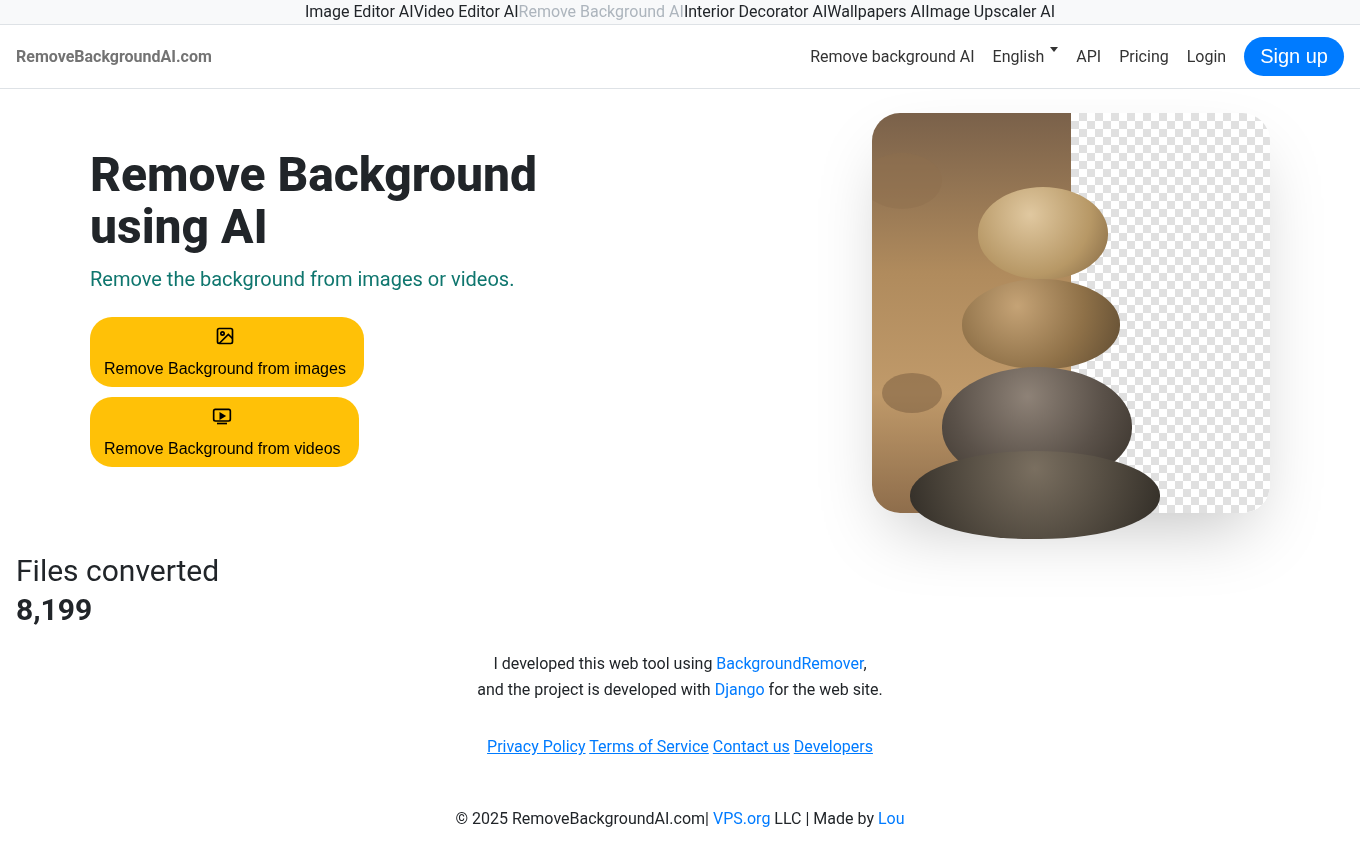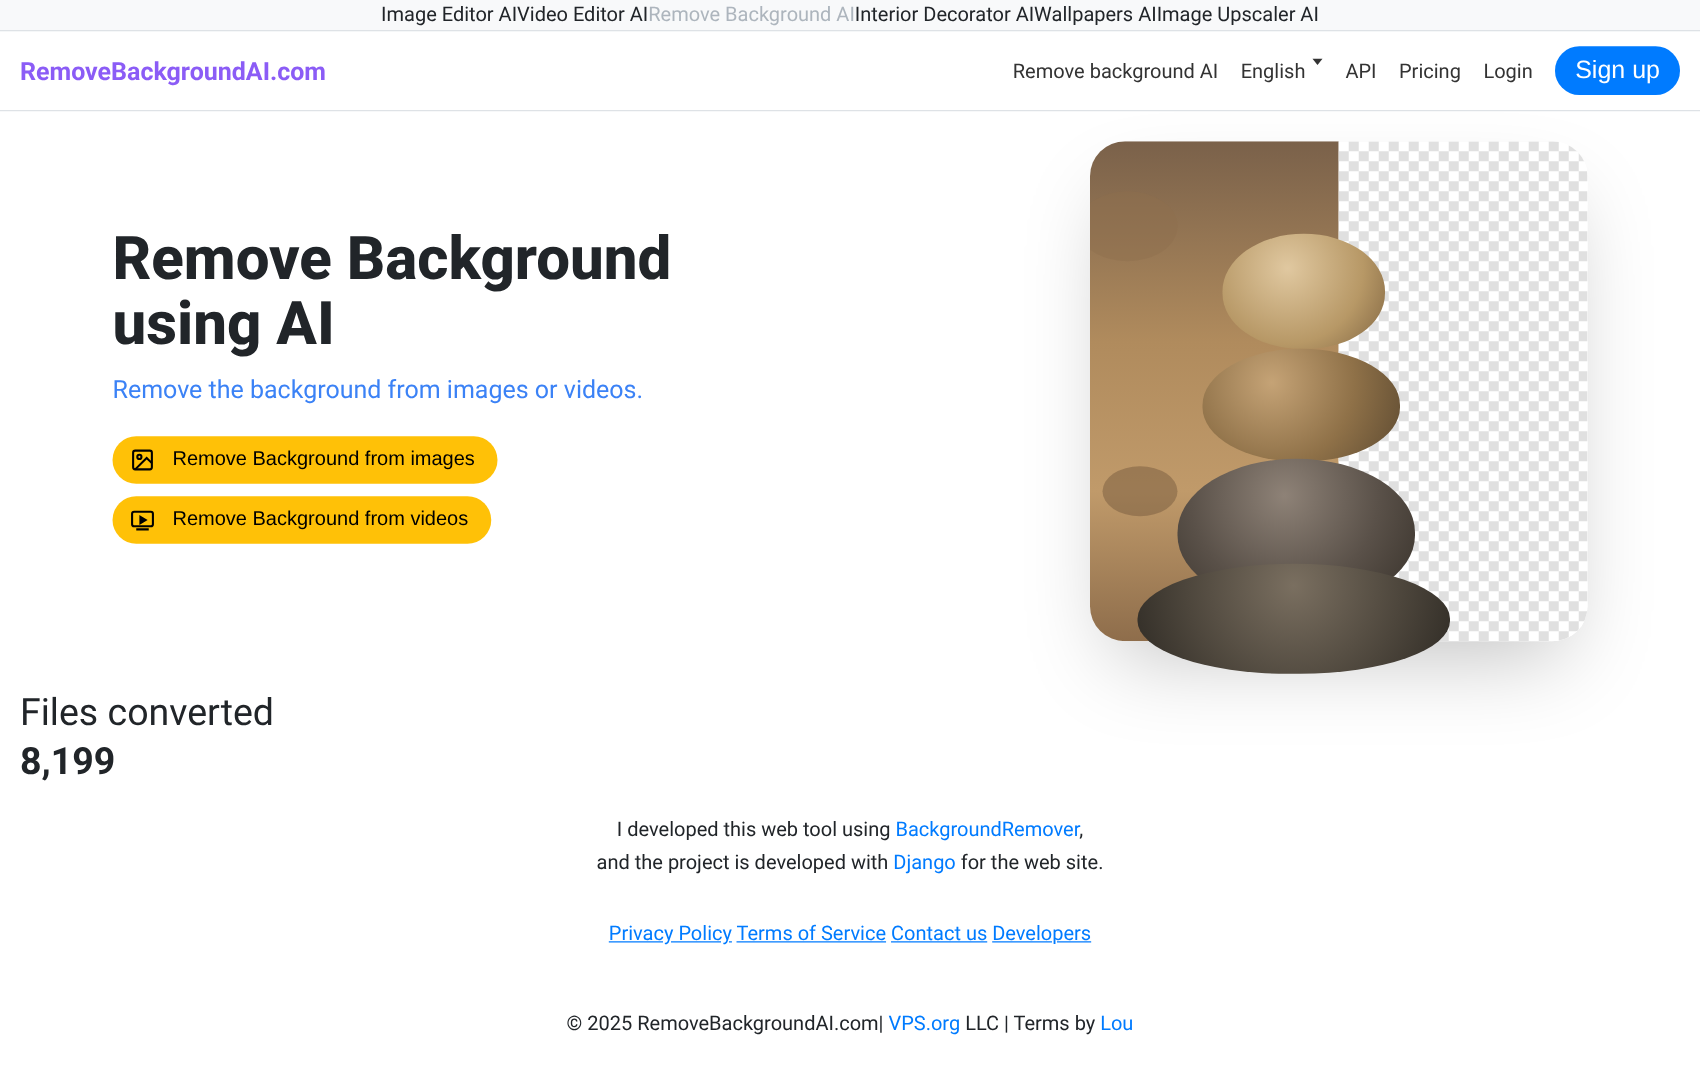--- a/index.html
+++ b/index.html
@@ -6,33 +6,33 @@
     body { font-family: -apple-system, BlinkMacSystemFont, "Segoe UI", Roboto, "Helvetica Neue", Arial, sans-serif; font-size: 16px; color: #212529; width: 1360px; }
     a { text-decoration: none; cursor: pointer; }
 
     
     .topbar { background: #f8f9fa; border-bottom: 1px solid #dee2e6; display: flex; justify-content: center; padding: 2px 0; }
     .topbar a { color: #212529; line-height: 20px; }
     .topbar a.active { color: #adb5bd; }
 
     
     .header { display: flex; align-items: center; justify-content: space-between; padding: 12px 16px; border-bottom: 1px solid #dee2e6; }
-    .brand { font-weight: 700; font-size: 20px; color: #8b5cf6; }
+    .brand { font-weight: 700; font-size: 16px; color: #737373; }
     .mainnav { display: flex; align-items: center; gap: 18px; }
     .mainnav a.plain { color: #333; }
     .lang { display: inline-flex; align-items: flex-start; gap: 6px; color:#333; }
     .caret { width:0; height:0; border-left:4px solid transparent; border-right:4px solid transparent; border-top:5px solid #333; display:inline-block; }
     .signup-btn { background:#007bff; color:#fff; border:none; border-radius:20px; padding: 8px 16px; font-size:20px; cursor:pointer;text-align:right; }
 
     
     .hero { display:flex; align-items:center; justify-content:space-between; max-width:1180px; margin: 0 auto; padding: 24px 0 40px; }
     .hero-left { max-width: 560px; }
     .hero h1 { font-size: 48px; font-weight: 800; line-height: 1.08; margin-bottom: 14px; }
-    .hero p.lead { font-size: 20px; color: #3b82f6; margin-bottom: 26px; }
-    .yellow-btn { background:#ffc107; color:#000; border:none; border-radius:22px; padding: 9px 18px 9px 14px; font-size:16px; cursor:pointer; display:flex; align-items:center; gap:14px; margin-bottom: 10px; }
+    .hero p.lead { font-size: 20px; color: #0f766e; margin-bottom: 26px; }
+    .yellow-btn { background:#ffc107; color:#000; border:none; border-radius:22px; padding: 9px 18px 9px 14px; font-size:16px; cursor:pointer; display:flex; align-items:center; gap:14px; margin-bottom: 10px; flex-direction: column; }
     .yellow-btn svg { flex-shrink:0; }
 
     .hero-right { width: 398px; height: 400px; border-radius: 28px; overflow:hidden; box-shadow: 0 30px 70px -20px rgba(0,0,0,0.25); display:flex; }
     .hero-img-left { width:50%; height:100%; background: linear-gradient(180deg,#7a614a 0%, #b08b5d 40%, #c09a6a 70%, #8e6d4b 100%); position:relative; }
     .hero-img-right { width:50%; height:100%; position:relative; background-color:#fff; background-image: repeating-conic-gradient(#e0e0e0 0% 25%, #fff 0% 50%); background-size: 16px 16px; }
     .rock { position:absolute; border-radius:50% 50% 48% 48%; }
     .r1 { width:130px; height:92px; left:106px; top:74px; background: radial-gradient(circle at 40% 30%, #e0c8a0, #b79866 60%, #7e6340); }
     .r2 { width:158px; height:90px; left:90px; top:166px; background: radial-gradient(circle at 35% 30%, #c5a376, #8f7148 55%, #5d4a31); }
     .r3 { width:190px; height:118px; left:70px; top:254px; background: radial-gradient(circle at 45% 25%, #8e8277, #5a5149 55%, #363029); }
     .r4 { width:250px; height:88px; left:38px; top:338px; background: radial-gradient(circle at 50% 20%, #7a6f60, #4d463c 60%, #2e2a24); }
@@ -130,15 +130,15 @@
   </div>
 
   <div class="legal">
     <a class="ulink">Privacy Policy</a>
     <a class="ulink">Terms of Service</a>
     <a class="ulink">Contact us</a>
     <a class="ulink">Developers</a>
   </div>
 
   <div class="copyright">
-    <span>© 2025 RemoveBackgroundAI.com| </span><a class="link">VPS.org</a><span> LLC | Terms by </span><a class="link">Lou</a>
+    <span>© 2025 RemoveBackgroundAI.com| </span><a class="link">VPS.org</a><span> LLC | Made by </span><a class="link">Lou</a>
   </div>
 </footer>
 
 </body></html>

